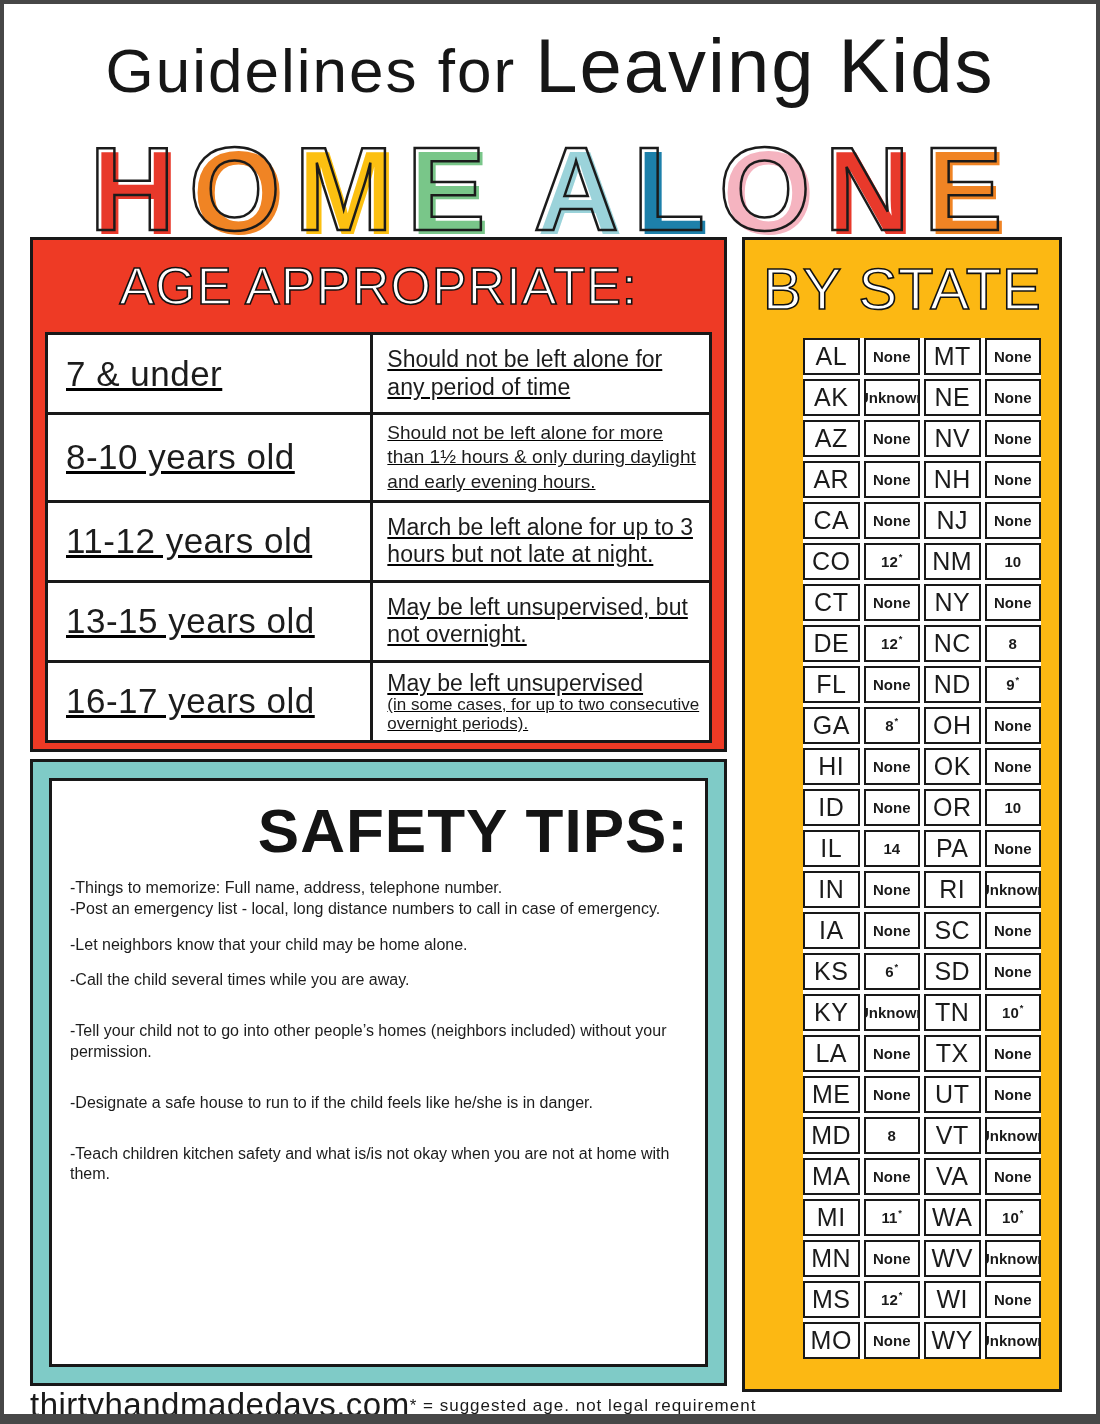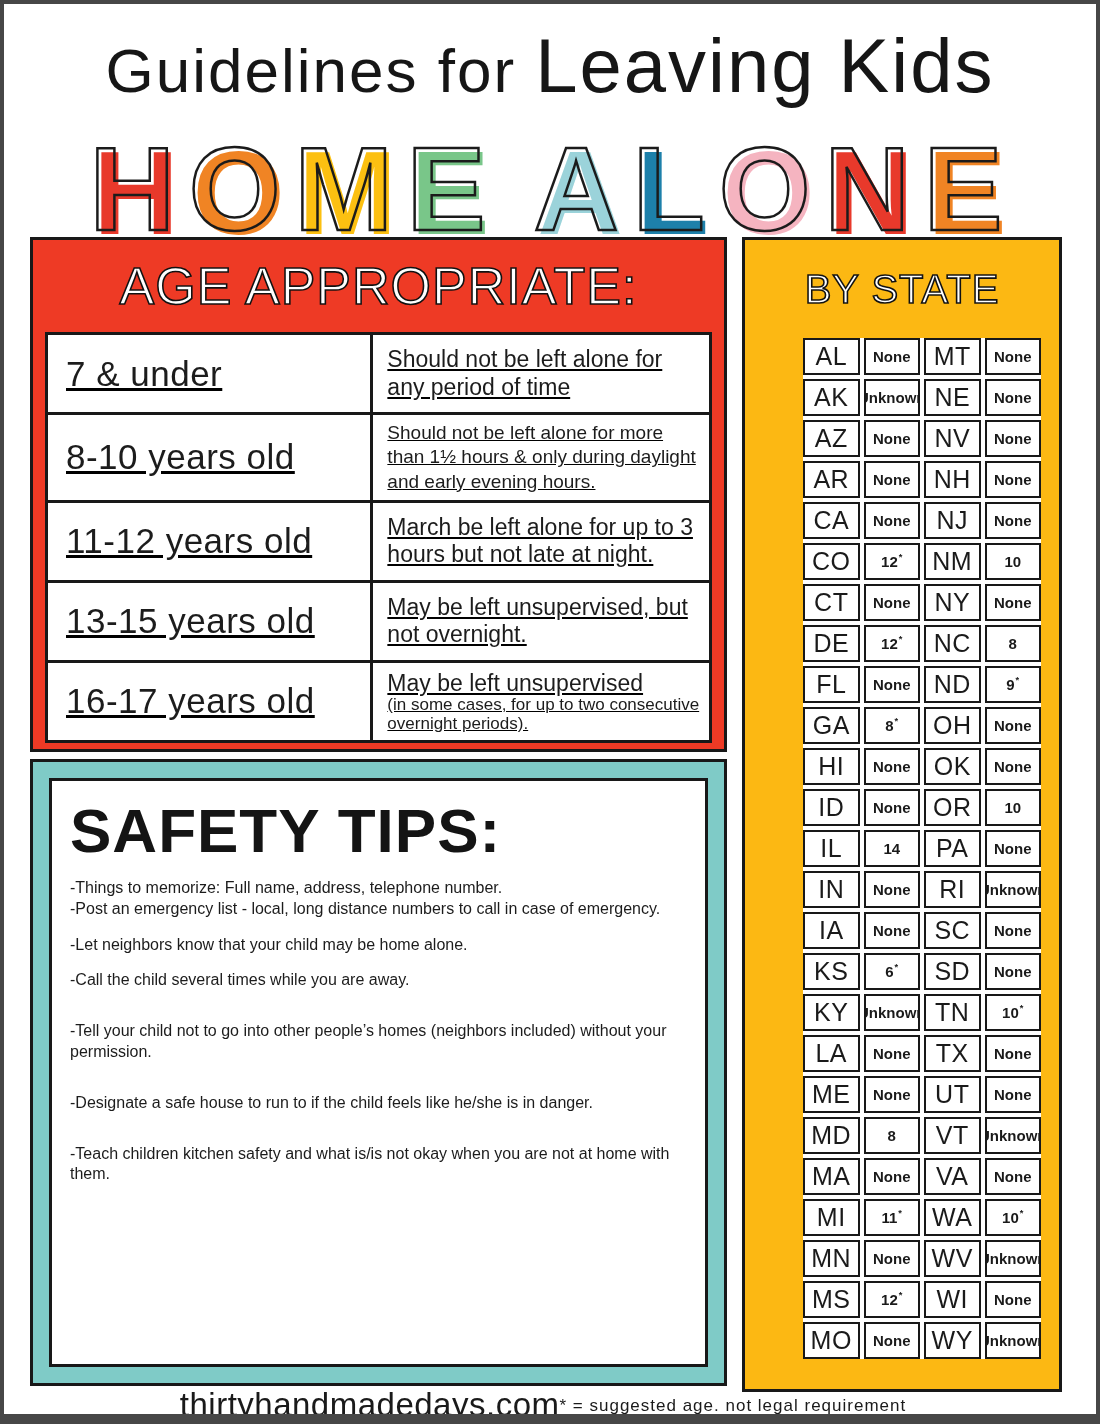--- a/index.html
+++ b/index.html
@@ -90,42 +90,42 @@
     border: 3px solid #181818;
     padding: 16px;
   }
   .safety-inner {
     background: #ffffff;
     border: 3px solid #181818;
     height: 100%;
     padding: 10px 16px 10px 18px;
   }
   .safety-heading {
-    text-align: left;
+    text-align: right;
     font-size: 62px;
     font-weight: 700;
     letter-spacing: 1px;
     color: #141414;
     margin: 4px 0 12px;
   }
   .tip { font-size: 16px; line-height: 1.3; color: #1c1c1c; }
   .tip.gap-small { margin-top: 15px; }
   .tip.gap-large { margin-top: 30px; }
 
   
   .state-box {
     width: 320px;
     height: 1155px;
     background: #fcb813;
     border: 3px solid #181818;
     padding: 0 18px 18px;
   }
   .state-heading {
     text-align: center;
-    font-size: 40px;
+    font-size: 58px;
     line-height: 98px;
     letter-spacing: 1px;
     color: #ffffff;
     -webkit-text-stroke: 1.6px #111111;
     white-space: nowrap;
   }
   .state-grid {
     display: grid;
     grid-template-columns: repeat(4, 1fr);
     gap: 4px;
@@ -143,21 +143,21 @@
     overflow: hidden;
     white-space: nowrap;
   }
   .state-abbr { font-size: 25px; letter-spacing: 0.5px; }
   .state-val { font-size: 15px; font-weight: 700; }
   .ast { font-size: 0.62em; position: relative; top: -0.5em; margin-left: 1px; }
 
   
   .footer {
     display: flex;
-    justify-content: center;
+    justify-content: flex-start;
     align-items: flex-start;
     padding: 0 40px 0 26px;
     height: 22px;
     border-radius: 7px;
   }
   .site { font-size: 33px; line-height: 26px; color: #1a1a1a; letter-spacing: 0.5px; }
   .footnote { font-size: 17px; line-height: 20px; margin-top: 4px; color: #1a1a1a; letter-spacing: 1px; }
 </style>
 </head>
 <body>

